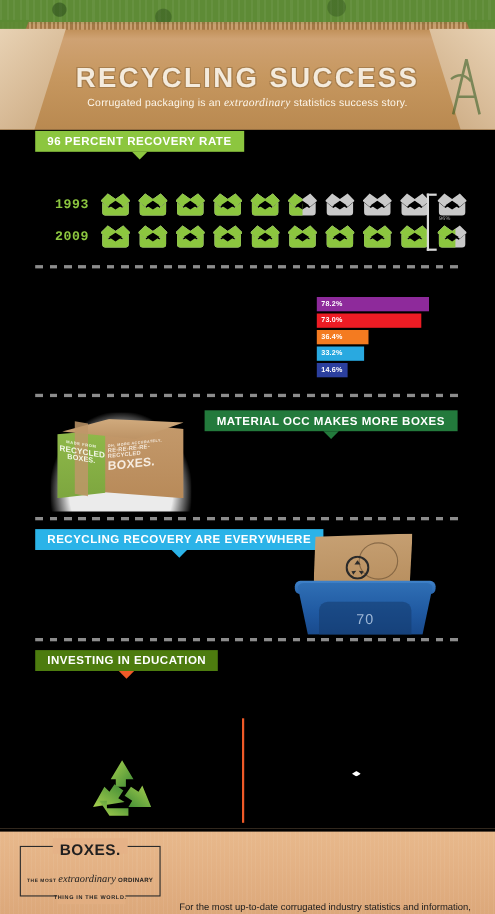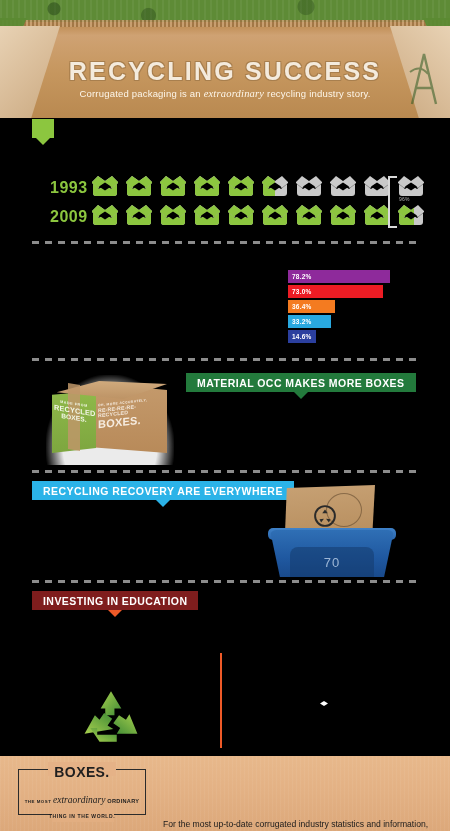--- a/index.html
+++ b/index.html
@@ -77,22 +77,22 @@
 
   
   .divider{
     position:absolute; left:32px; width:386px; height:3px;
     background: repeating-linear-gradient(90deg,#8c8c8c 0 7px, transparent 7px 13px);
   }
 
   
   .icon-row{ position:absolute; display:flex; align-items:center; gap:4px; }
   .year-lbl{
-    position:absolute; color:#8cc63f; font-weight:bold; font-size:16px;
-    letter-spacing:.5px; font-family:Liberation Sans, sans-serif;
+    position:absolute; color:#8cc63f; font-weight:bold; font-size:12px;
+    letter-spacing:.5px; font-family:Liberation Mono, monospace;
   }
   .boxicon{ position:relative; width:30px; height:26px; }
   .boxicon .fillwrap{ position:absolute; inset:0; overflow:hidden; }
   .boxicon svg{ position:absolute; left:0; top:0; }
   .bracket{
     position:absolute; width:9px; border-left:2px solid #d9d9d9;
     border-top:2px solid #d9d9d9; border-bottom:2px solid #d9d9d9;
   }
   .bracket-note{
     position:absolute; color:#b4b4b4; font-size:5px; letter-spacing:.2px;
@@ -211,25 +211,26 @@
     <div class="hdr-sideGreenR"></div>
     <div class="hdr-flapL"></div>
     <div class="hdr-flapR"></div>
     <svg class="hdr-scribble" viewBox="0 0 40 60">
       <path d="M8 56 L20 6 L32 56 M12 40 L28 40" stroke="#2e5a22" stroke-width="2.4" fill="none"></path>
       <path d="M6 24 q10 -8 18 2" stroke="#2e5a22" stroke-width="2" fill="none"></path>
     </svg>
 
     <div class="title2">RECYCLING SUCCESS</div>
     <div class="subtitle">
-      <span>Corrugated packaging is an </span><em>extraordinary</em><span> recycling industry story.</span>
+      <span>Corrugated packaging is an </span><em>extraordinary</em><span> statistics success story.</span>
     </div>
   </div>
 
   <div class="ribbon" id="ribbon-recovery" style="left:32px; top:119px; background:#8cc63f;">
+    <span>96 PERCENT RECOVERY RATE</span>
     <i class="tail" style="border-top:7px solid #8cc63f;"></i>
   </div>
 
   <div class="year-lbl" style="left:50px; top:179px;">1993</div>
   <div class="icon-row" id="picto-row-1" style="left:90px; top:173px;">
       <div class="boxicon">
         <div class="fillwrap" style="width:100%">
           <svg width="30" height="26" viewBox="0 0 30 26">
             <path d="M2 9 L8 3 L15 8 L22 3 L28 9 L28 10 L22 15 L15 10 L8 15 L2 10 Z" fill="#c9c9c9"></path>
             <path d="M3 11 L9 16 L15 12 L21 16 L27 11 L27 20 Q27 23 24 23 L6 23 Q3 23 3 20 Z" fill="#c9c9c9"></path>
@@ -606,21 +607,21 @@
       <path d="M30 26 L27 32 L22 25 Z" fill="#2a2a2a"></path>
     </svg>
     <div class="bin-lip"></div>
     <div class="bin-body"></div>
     <div class="bin-panel"></div>
     <div class="bin-num">70</div>
   </div>
 
   <div class="divider" style="top:580px;"></div>
 
-  <div class="ribbon" style="left:32px; top:591px; background:#7f1d1d;">
+  <div class="ribbon" style="left:32px; top:591px; background:#4d7c0f;">
     <span>INVESTING IN EDUCATION</span>
     <i class="tail" style="border-top:7px solid #ef5a28;"></i>
   </div>
 
   <svg class="recycle-sym" viewBox="0 0 100 94">
     <defs>
       <linearGradient id="g1" x1="0" y1="0" x2="1" y2="1">
         <stop offset="0%" stop-color="#a8d04e"></stop>
           <stop offset="100%" stop-color="#3e8a35"></stop>
       </linearGradient>

